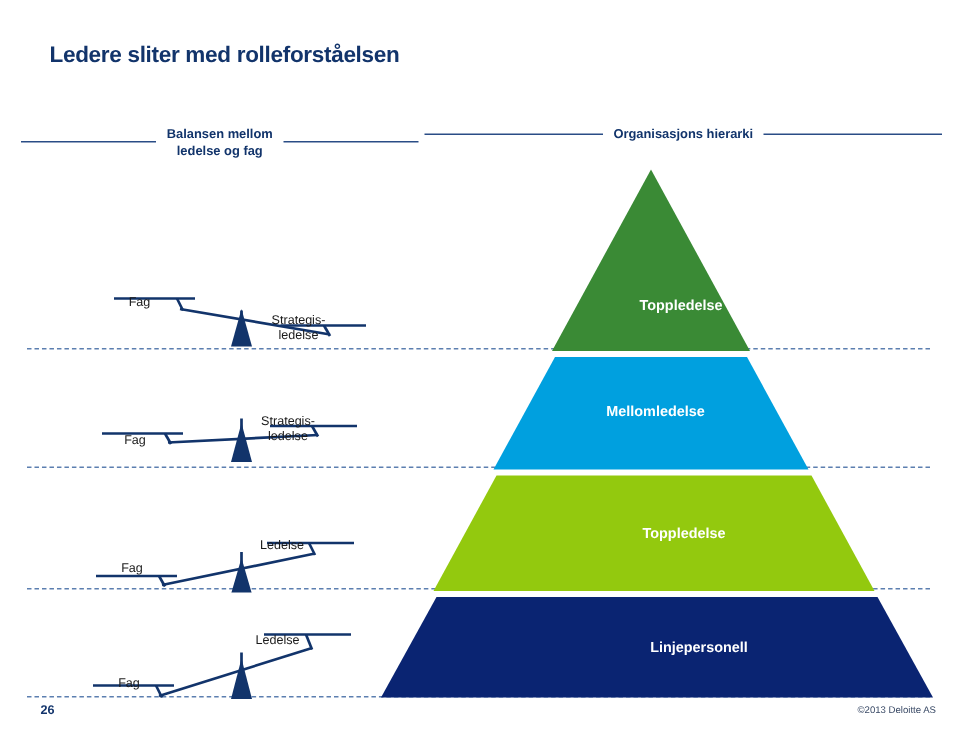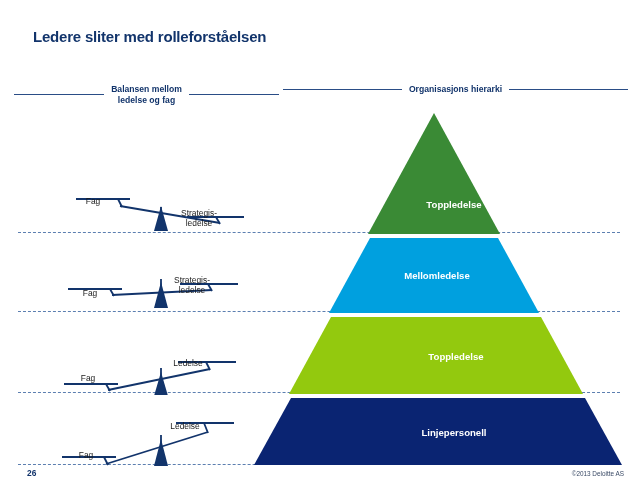--- a/index.html
+++ b/index.html
@@ -152,21 +152,21 @@
     <polygon points="370,238 498,238 539,313 329,313" fill="#00a0df"></polygon>
 
     <polygon points="331,317 541,317 583,394 289,394" fill="#93c90e"></polygon>
 
     <polygon points="291,398 585,398 622,465 254,465" fill="#0a2472"></polygon>
   </svg>
 
   <div class="pyr-label" style="left:434px; top:204px;">Toppledelse</div>
   <div class="pyr-label" style="left:417px; top:275px;">Mellomledelse</div>
   <div class="pyr-label" style="left:436px; top:356px;">Toppledelse</div>
-  <div class="pyr-label" style="left:434px; top:432px;">Linjepersonell</div>
+  <div class="pyr-label" style="left:446px; top:432px;">Linjepersonell</div>
 
   <svg class="seesaw" style="left:60px; top:180px; width:190px; height:55px;" viewBox="0 0 190 55">
     <g stroke="#12346b" fill="none" stroke-width="1.8">
 
       <line x1="16" y1="19" x2="70" y2="19"></line>
       <line x1="58" y1="19" x2="62" y2="27"></line>
 
       <line x1="60" y1="26" x2="160" y2="43"></line>
 
       <line x1="127" y1="37" x2="184" y2="37"></line>

